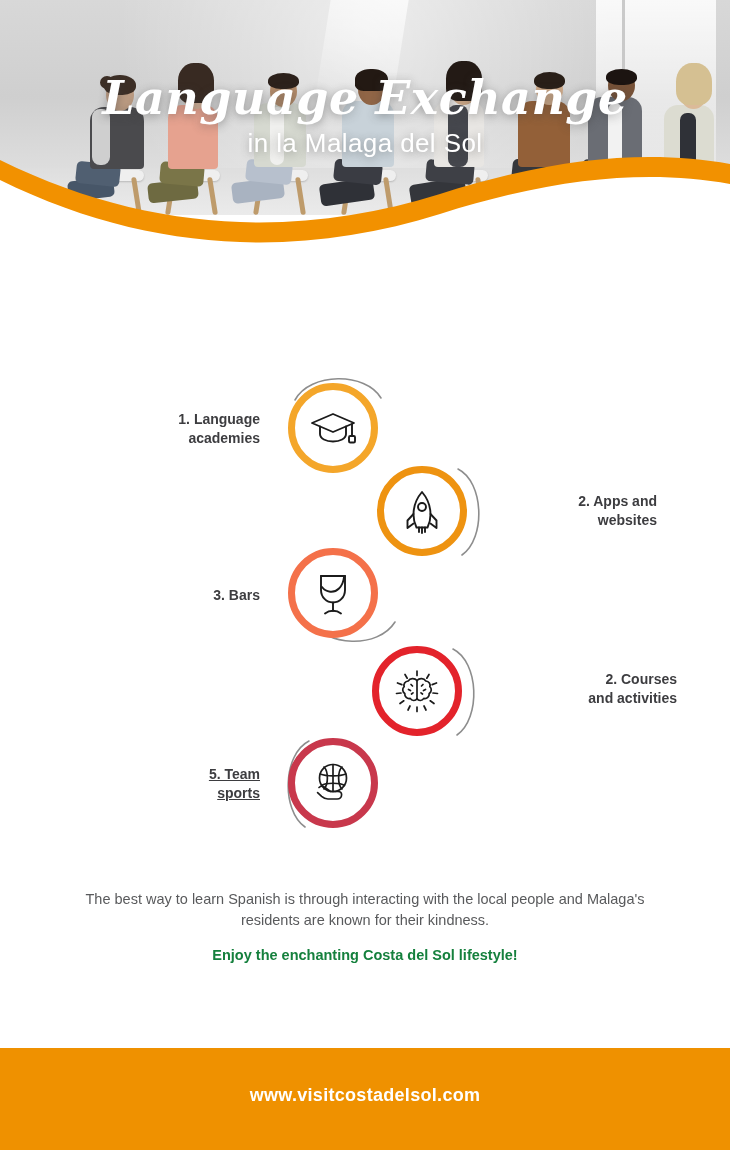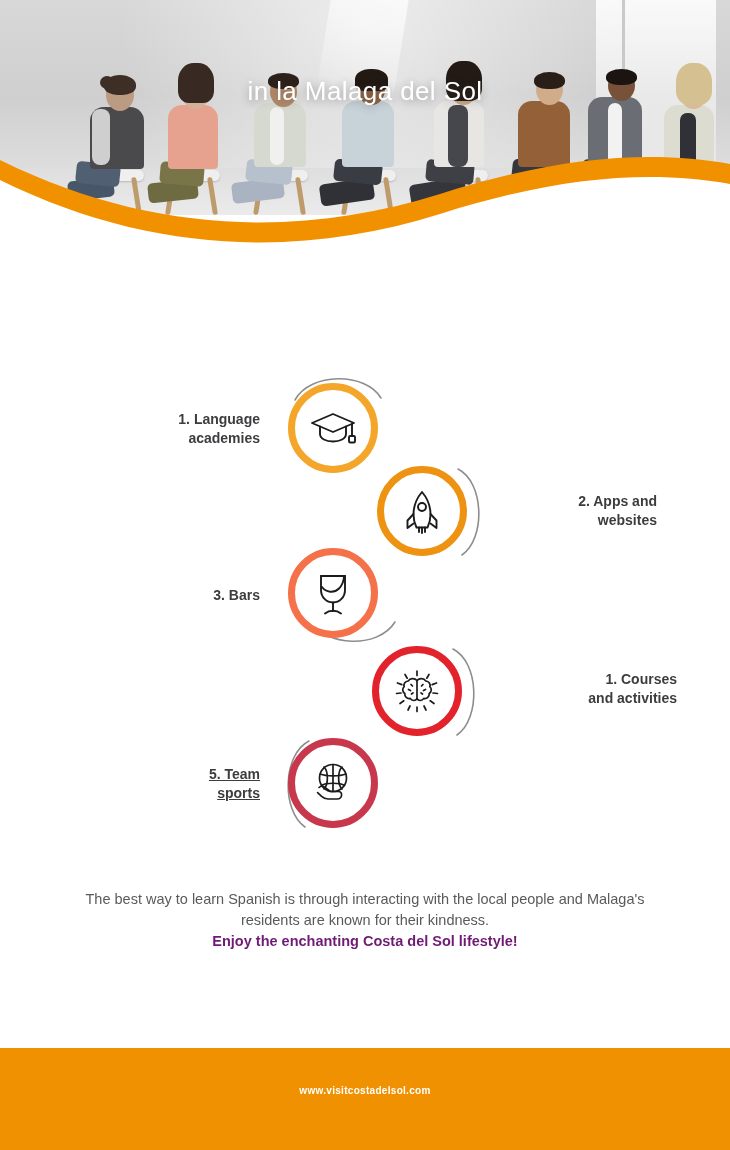--- a/index.html
+++ b/index.html
@@ -71,26 +71,26 @@
   .circle svg{display:block;}
   .arc{position:absolute;z-index:2;}
   .step-label{position:absolute;font-size:14px;line-height:18.5px;
     font-weight:700;color:#3d3d40;white-space:pre-line;}
   .step-label.right-al{text-align:right;}
   .step-label.left-al{text-align:right;}
 
   
   .closing{position:absolute;left:55px;top:889px;width:620px;text-align:center;
     font-size:14.5px;line-height:20.5px;color:#595a5c;}
-  .closing .strong{display:block;font-weight:700;color:#701a75;margin-top:1px;}
+  .closing .strong{display:block;font-weight:700;color:#15803d;margin-top:15px;}
 
   
   .footer{position:absolute;left:0;top:1048px;width:730px;height:102px;background:#ef9100;}
   .footer-url{position:absolute;left:0;top:1085px;width:730px;text-align:center;
-    color:#ffffff;font-size:10px;font-weight:700;letter-spacing:.3px;}
+    color:#ffffff;font-size:18px;font-weight:700;letter-spacing:.3px;}
 </style>
 </head>
 <body>
 
 <div class="page">
 
   <div class="header">
     <div class="photo">
       <div class="winL"></div>
       <div class="winR"></div>
@@ -201,20 +201,21 @@
         <div class="p-leg" style="left:0px;bottom:12px;width:50px;height:21px;background:#2e3036;transform:rotate(-6deg);"></div>
         <div class="p-leg" style="left:12px;bottom:30px;width:44px;height:22px;background:#373940;transform:rotate(6deg);"></div>
         <div class="p-body" style="left:18px;bottom:46px;width:50px;height:64px;background:#dcdccf;"></div>
         <div class="p-body" style="left:34px;bottom:46px;width:16px;height:56px;background:#2f3138;border-radius:7px;"></div>
         <div class="p-head" style="left:34px;bottom:106px;width:27px;height:31px;background:#e0b992;"></div>
         <div class="p-hair" style="left:30px;bottom:110px;width:36px;height:42px;background:#d8c08a;border-radius:44% 44% 34% 34%;"></div>
       </div>
     </div>
 
     <div class="title-wrap">
+      <div class="title-script">Language Exchange</div>
       <div class="title-sub">in la Malaga del Sol</div>
     </div>
 
     <svg class="wave" viewBox="0 0 730 110" preserveAspectRatio="none">
       <path d="M0,18 C150,92 300,96 440,52 C560,14 650,8 730,22 L730,110 L0,110 Z" fill="#ffffff"></path>
       <path d="M0,10 C150,84 300,88 440,44 C560,6 650,0 730,14 L730,34 C650,20 560,26 440,64 C300,108 150,104 0,30 Z" fill="#F29100"></path>
     </svg>
   </div>
 
 
@@ -284,21 +285,21 @@
           <g fill="none" stroke="#1b1b1b" stroke-width="1.7" stroke-linejoin="round" stroke-linecap="round">
             <path d="M26,15.5 C23.5,12.8 19,13.2 17.2,16 C14,16.2 12.2,19 13.2,21.6 C11,23.4 11.3,27 13.8,28.4 C13.4,31.6 16.2,34.2 19.2,33.4 C20.8,36 24.4,36.2 26,33.8"></path>
             <path d="M26,15.5 C28.5,12.8 33,13.2 34.8,16 C38,16.2 39.8,19 38.8,21.6 C41,23.4 40.7,27 38.2,28.4 C38.6,31.6 35.8,34.2 32.8,33.4 C31.2,36 27.6,36.2 26,33.8"></path>
             <path d="M26,15.5 L26,33.8"></path>
             <path d="M20,19.5 L21.5,21 M17.5,24.5 L19.5,25.5 M20.5,29 L22,27.8"></path>
             <path d="M32,19.5 L30.5,21 M34.5,24.5 L32.5,25.5 M31.5,29 L30,27.8"></path>
             <path d="M26,6 L26,10.5 M14,9.5 L16.2,13.2 M38,9.5 L35.8,13.2 M6.5,18 L10.8,19.6 M45.5,18 L41.2,19.6 M5.5,28.5 L10,28 M46.5,28.5 L42,28 M9,38.5 L12.8,35.8 M43,38.5 L39.2,35.8 M17,45 L19,41 M35,45 L33,41 M26,46.5 L26,42"></path>
           </g>
         </svg>
       </div>
-      <div class="step-label left-al" style="left:497px;top:670px;width:180px;">1. Courses
+      <div class="step-label left-al" style="left:497px;top:670px;width:180px;">2. Courses
 and activities</div>
     </div>
 
     <div class="step">
       <svg class="arc" style="left:275px;top:738px;" width="40" height="92" viewBox="0 0 40 92">
         <path d="M34,3 C8,16 6,72 30,89" fill="none" stroke="#8d8d8d" stroke-width="1.6" stroke-linecap="round"></path>
       </svg>
       <div class="circle" style="left:288px;top:738px;border-color:#C8384C;">
         <svg width="52" height="50" viewBox="0 0 52 50">
           <g fill="none" stroke="#1b1b1b" stroke-width="1.7" stroke-linejoin="round" stroke-linecap="round">

